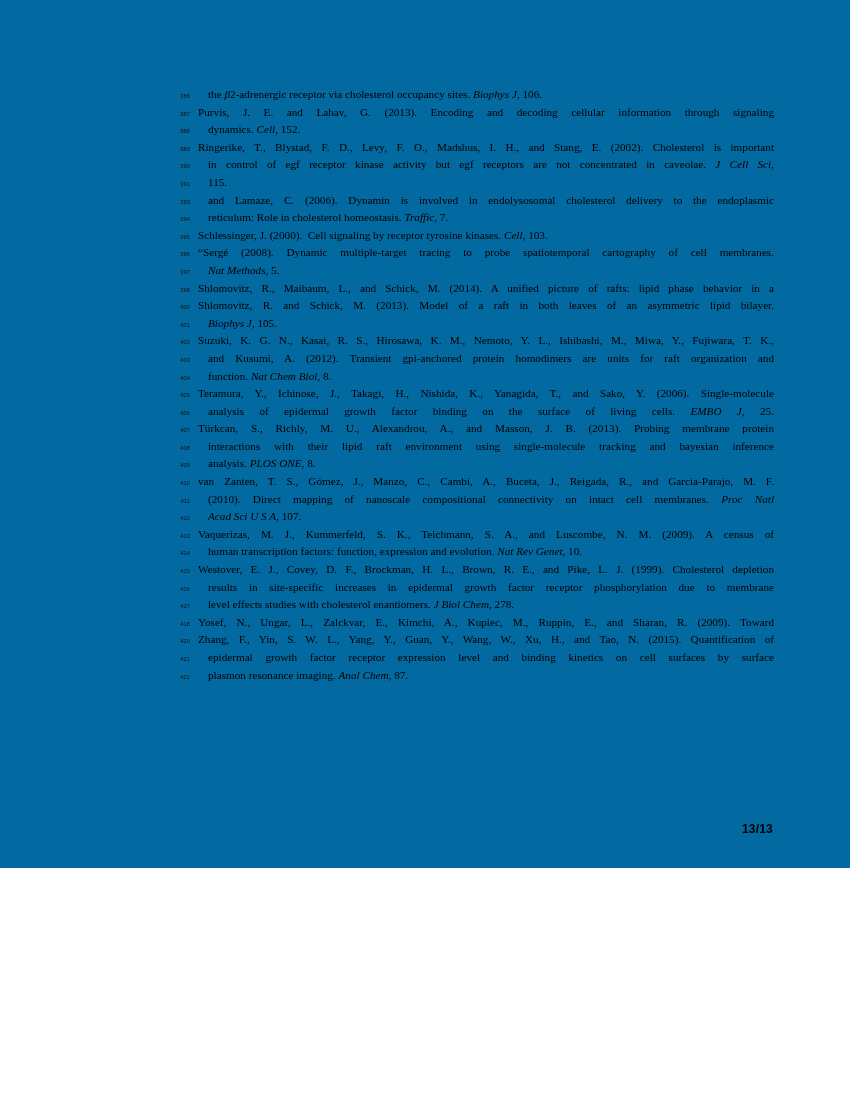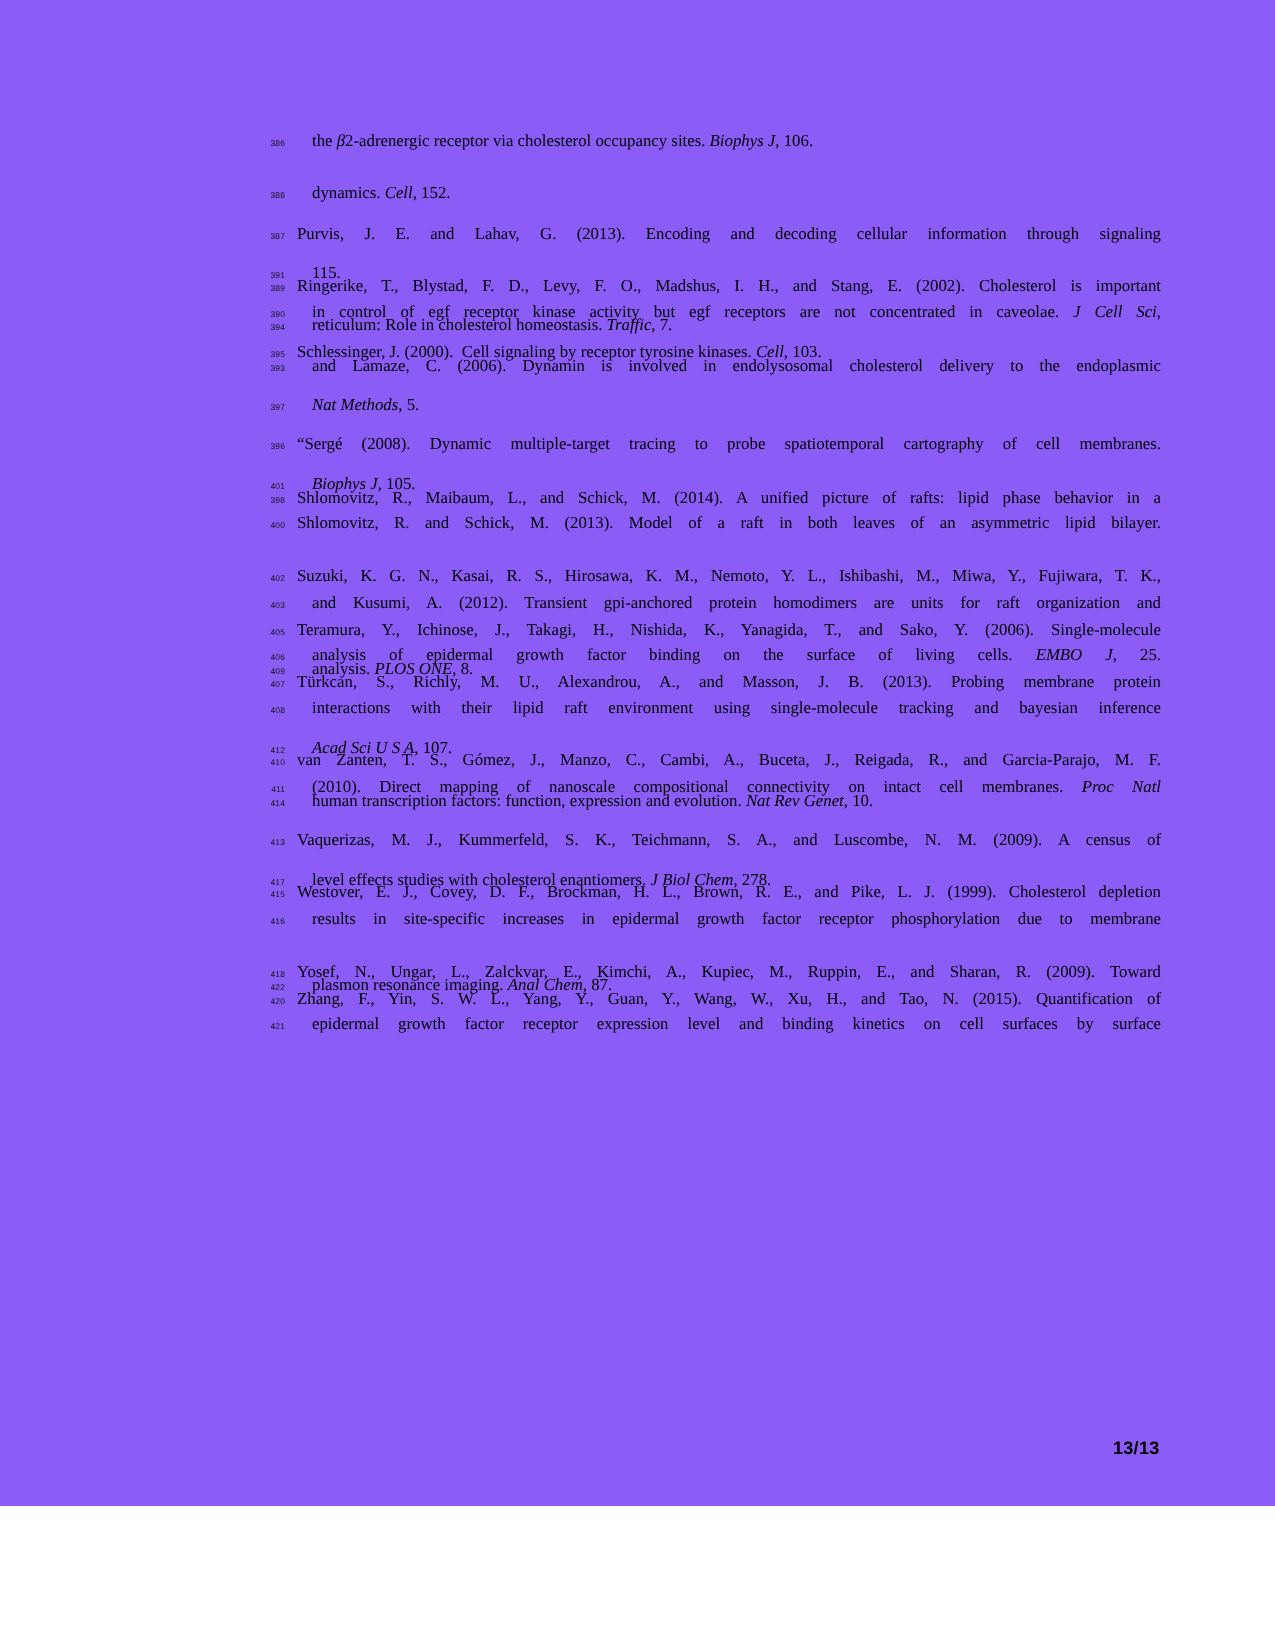--- a/index.html
+++ b/index.html
@@ -14,22 +14,22 @@
     font-family: "Liberation Serif", "DejaVu Serif", serif;
     color: #000000;
     overflow: hidden;
   }
 
   #page {
     position: absolute;
     left: 0;
     top: 0;
     width: 850px;
-    height: 1004px;
-    background: #8b5cf6;
+    height: 868px;
+    background: #0369a1;
   }
 
   #reference-list {
     position: absolute;
     left: 168px;
     top: 86px;
     width: 606px;
   }
 
   .ref-line {
@@ -58,21 +58,20 @@
     color: #000000;
     white-space: pre;
     font-kerning: normal;
   }
 
   
   .line-text.justify {
     white-space: normal;
     text-align: justify;
     text-align-last: justify;
-    margin-top: 44px;
   }
 
   
   .line-text.indent {
     padding-left: 10px;
   }
 
   .line-text i {
     font-style: italic;
   }
@@ -151,20 +150,24 @@
       </div>
       <div class="ref-line">
         <span class="line-number">402</span>
         <span class="line-text justify"><span>Suzuki, K. G. N., Kasai, R. S., Hirosawa, K. M., Nemoto, Y. L., Ishibashi, M., Miwa, Y., Fujiwara, T. K.,</span></span>
       </div>
       <div class="ref-line">
         <span class="line-number">403</span>
         <span class="line-text justify indent"><span>and Kusumi, A. (2012).  Transient gpi-anchored protein homodimers are units for raft organization and</span></span>
       </div>
       <div class="ref-line">
+        <span class="line-number">404</span>
+        <span class="line-text indent"><span>function. </span><i>Nat Chem Biol</i><span>, 8.</span></span>
+      </div>
+      <div class="ref-line">
         <span class="line-number">405</span>
         <span class="line-text justify"><span>Teramura, Y., Ichinose, J., Takagi, H., Nishida, K., Yanagida, T., and Sako, Y. (2006).  Single-molecule</span></span>
       </div>
       <div class="ref-line">
         <span class="line-number">406</span>
         <span class="line-text justify indent"><span>analysis of epidermal growth factor binding on the surface of living cells. </span><i>EMBO J</i><span>, 25.</span></span>
       </div>
       <div class="ref-line">
         <span class="line-number">407</span>
         <span class="line-text justify"><span>Türkcan, S., Richly, M. U., Alexandrou, A., and Masson, J. B. (2013).  Probing membrane protein</span></span>

